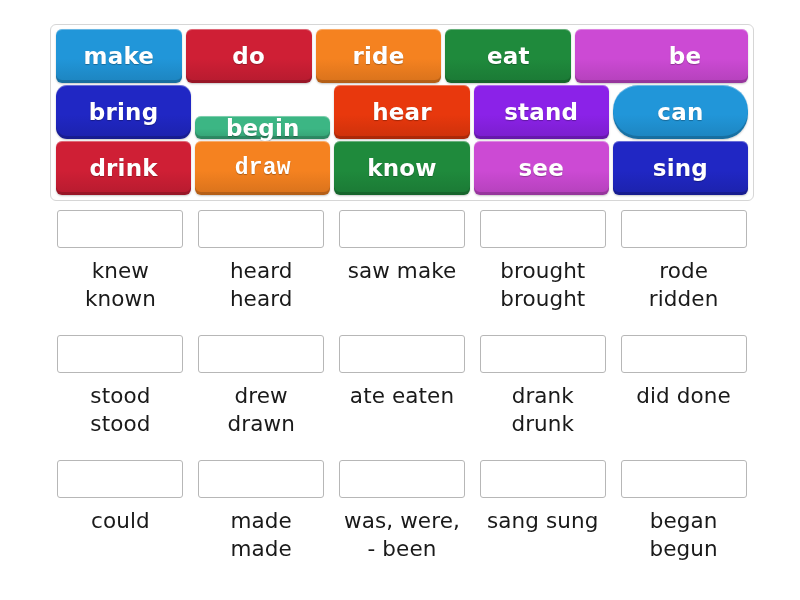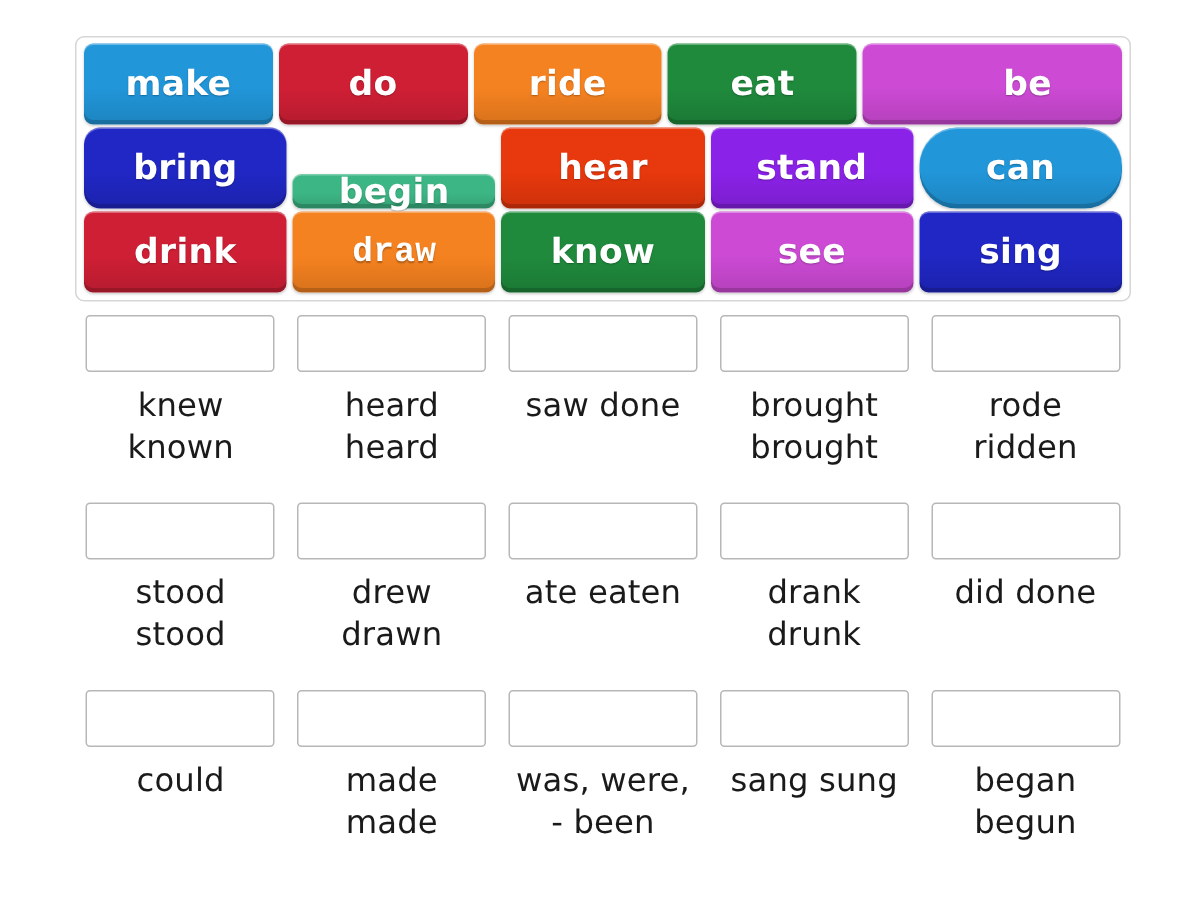--- a/index.html
+++ b/index.html
@@ -177,21 +177,21 @@
         <div class="answer-label">knew
 known</div>
       </div>
       <div class="answer-cell">
         <div class="drop-box"></div>
         <div class="answer-label">heard
 heard</div>
       </div>
       <div class="answer-cell">
         <div class="drop-box"></div>
-        <div class="answer-label">saw done</div>
+        <div class="answer-label">saw make</div>
       </div>
       <div class="answer-cell">
         <div class="drop-box"></div>
         <div class="answer-label">brought
 brought</div>
       </div>
       <div class="answer-cell">
         <div class="drop-box"></div>
         <div class="answer-label">rode
 ridden</div>

